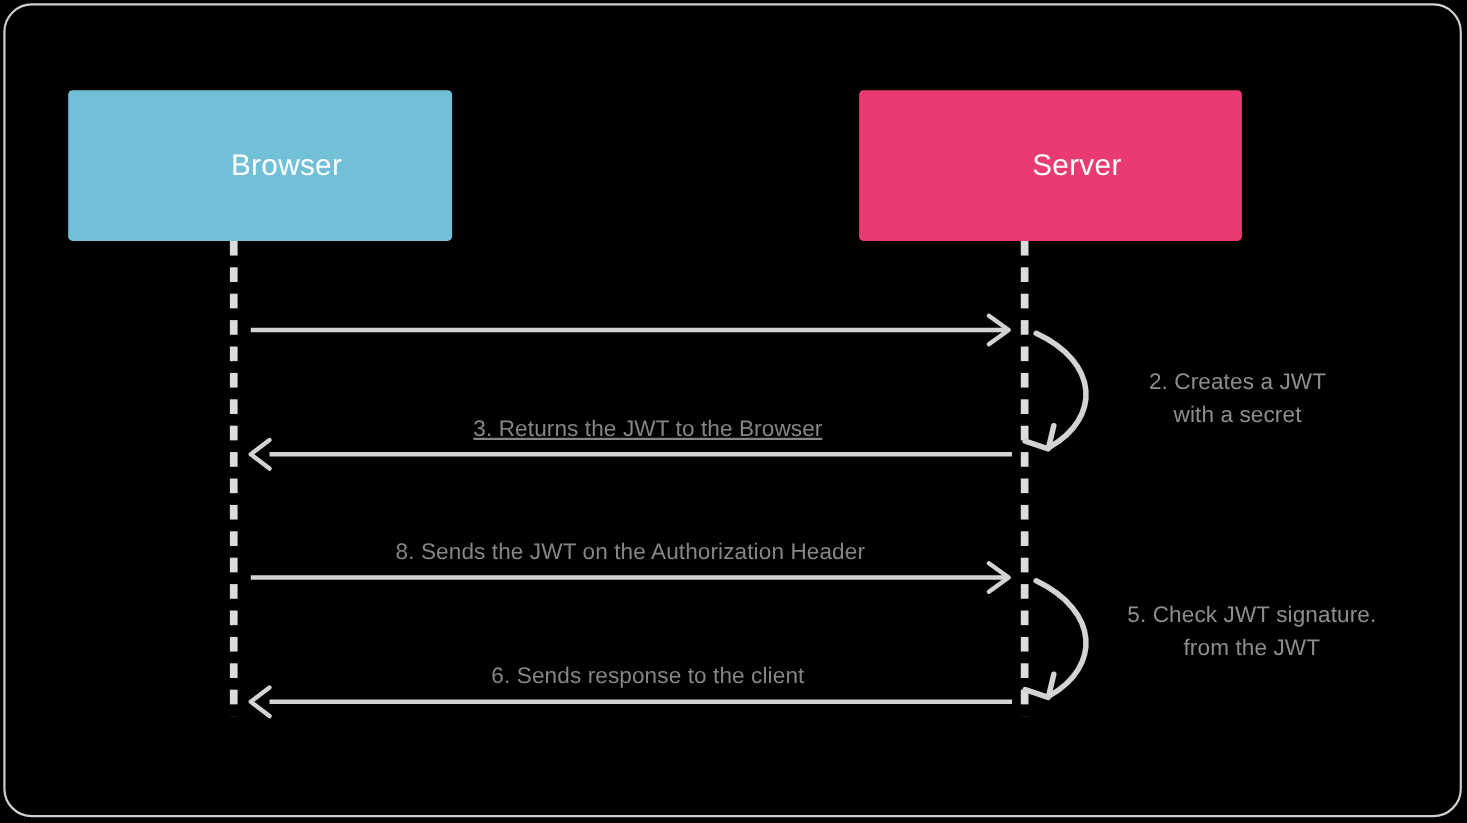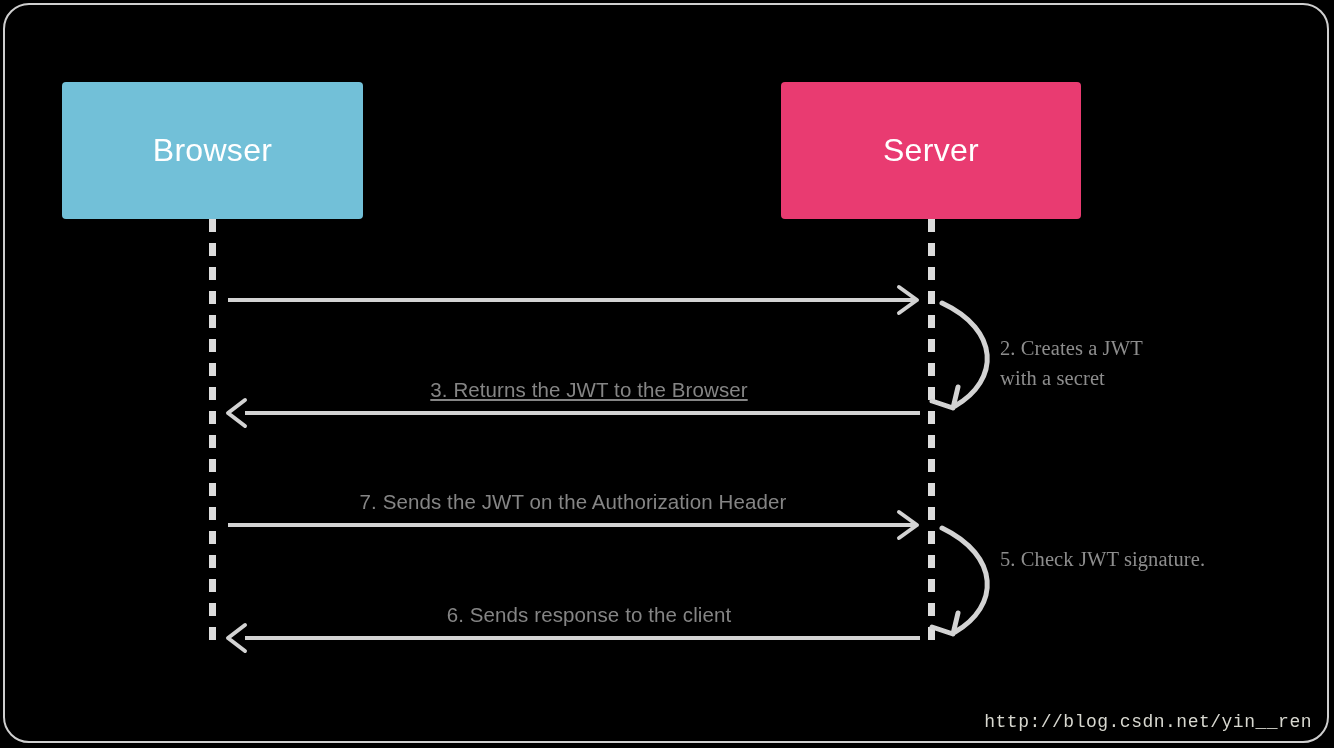--- a/index.html
+++ b/index.html
@@ -30,22 +30,23 @@
     pointer-events: none;
   }
   
   .actor-box {
     position: absolute;
     border-radius: 4px;
     display: flex;
     align-items: center;
     justify-content: center;
     color: #ffffff;
-    font-size: 32px;
+    font-size: 27px;
     letter-spacing: 0.3px;
+    padding-left: 48px;
   }
   #actor-browser {
     left: 62px;
     top: 82px;
     width: 301px;
     height: 137px;
   }
   #actor-server {
     left: 781px;
     top: 82px;
@@ -81,25 +82,25 @@
   .msg-label {
     position: absolute;
     text-align: center;
     color: #858585;
     font-size: 20.5px;
     white-space: nowrap;
     letter-spacing: 0.1px;
   }
   .note-label {
     position: absolute;
+    text-align: center;
     color: #8d8d8d;
     font-size: 20.5px;
     line-height: 30px;
     letter-spacing: 0.1px;
-    font-family: Liberation Serif, serif;
   }
   
   #watermark {
     position: absolute;
     right: 22px;
     bottom: 16px;
     color: #d8d8d0;
     font-family: "Liberation Mono", "DejaVu Sans Mono", monospace;
     font-size: 18px;
     letter-spacing: 0.5px;
@@ -152,28 +153,28 @@
 
     <g>
       <line x1="245" y1="638" x2="920" y2="638" stroke="#d3d3d3" stroke-width="4"></line>
       <polyline points="245,625 228,638 245,651" fill="none" stroke="#d3d3d3" stroke-width="4" stroke-linecap="round" stroke-linejoin="round"></polyline>
     </g>
   </svg>
 
 
   <div class="msg-label" style="left:244px; top:378px; width:690px;text-decoration:underline;">3. Returns the JWT to the Browser</div>
 
-  <div class="msg-label" style="left:228px; top:490px; width:690px;">7. Sends the JWT on the Authorization Header</div>
+  <div class="msg-label" style="left:228px; top:490px; width:690px;">8. Sends the JWT on the Authorization Header</div>
 
   <div class="msg-label" style="left:244px; top:603px; width:690px;">6. Sends response to the client</div>
 
   <div class="note-label" style="left:1000px; top:333px; width:250px;">
     <div>2. Creates a JWT</div>
     <div>with a secret</div>
   </div>
 
   <div class="note-label" style="left:1000px; top:544px; width:276px;">
     <div>5. Check JWT signature.</div>
+    <div>from the JWT</div>
   </div>
 
-  <div id="watermark">http://blog.csdn.net/yin__ren</div>
 
 </div>
 
 </body></html>

